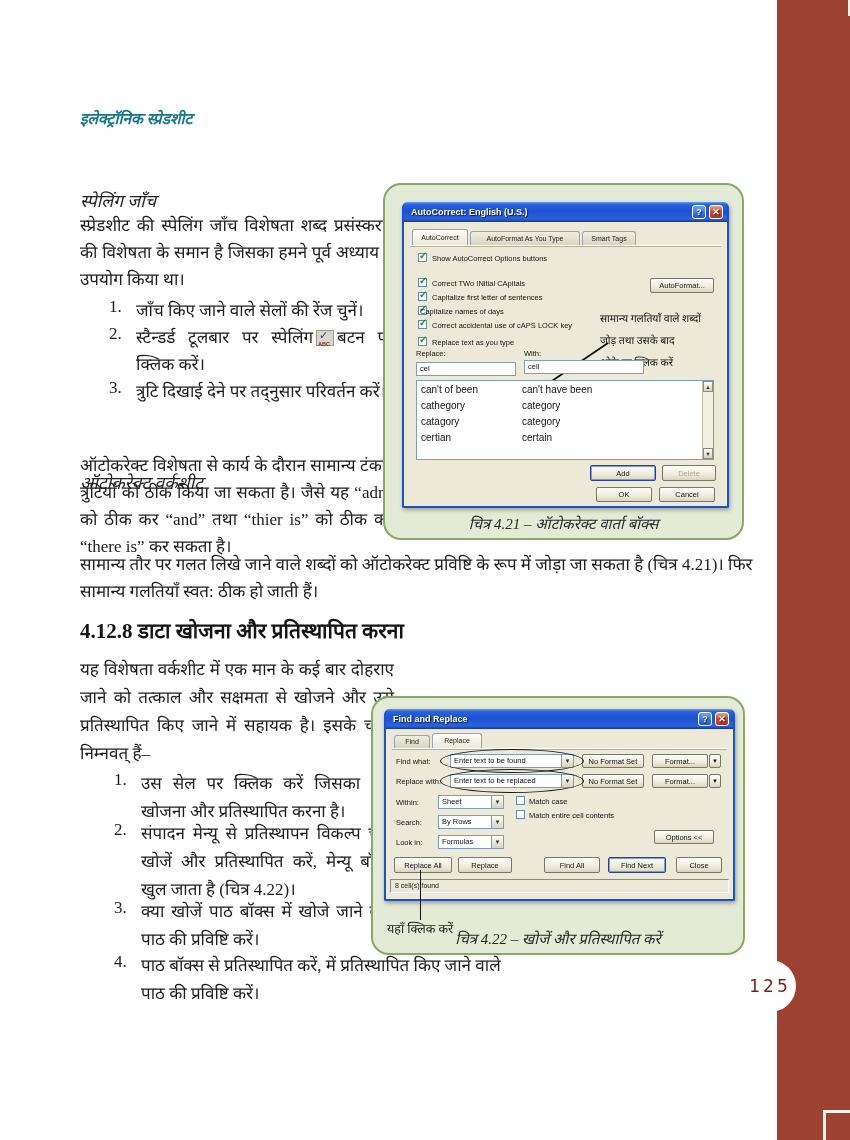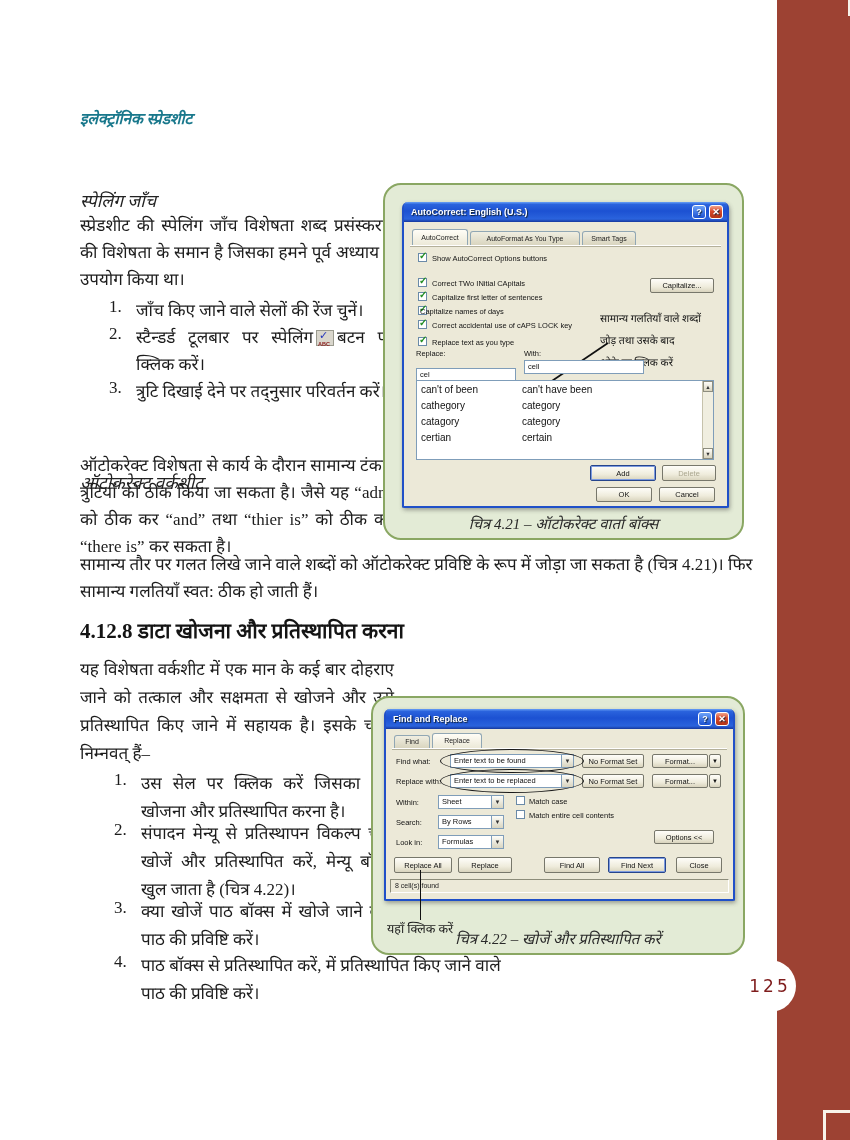--- a/index.html
+++ b/index.html
@@ -157,34 +157,34 @@
       <span class="xp-label" style="left:16px; top:105px;">Capitalize names of days</span>
       <span class="xp-cb" style="left:14px; top:118px;">
           <span class="ck">✓</span>
         </span>
       <span class="xp-label" style="left:28px; top:119px;">Correct accidental use of cAPS LOCK key</span>
       <span class="xp-cb" style="left:14px; top:135px;">
           <span class="ck">✓</span>
         </span>
       <span class="xp-label" style="left:28px; top:136px;">Replace text as you type</span>
 
-      <div class="xp-btn" style="left:246px; top:76px; width:64px; height:15px; line-height:14px;">Capitalize...</div>
+      <div class="xp-btn" style="left:246px; top:76px; width:64px; height:15px; line-height:14px;">AutoFormat...</div>
 
       <div class="note-hi" style="left:196px; top:106px;">
         <div>सामान्य गलतियाँ वाले शब्दों</div>
         <div>जोड़ तथा उसके बाद</div>
         <div>ओके पर क्लिक करें</div>
       </div>
       <svg class="abs" style="left:136px; top:138px; width:72px; height:50px;" viewBox="0 0 72 50">
         <line x1="3" y1="47" x2="68" y2="3" stroke="#111" stroke-width="1.7"></line>
       </svg>
 
       <span class="xp-label" style="left:12px; top:147px;">Replace:</span>
       <span class="xp-label" style="left:120px; top:147px;">With:</span>
-      <div class="xp-input" style="left:12px; top:166px; width:100px; height:14px;">cel</div>
+      <div class="xp-input" style="left:12px; top:160px; width:100px; height:14px;">cel</div>
       <div class="xp-input" style="left:120px; top:158px; width:120px; height:14px;">cell</div>
 
       <div class="listbox" style="left:12px; top:178px; width:298px; height:80px;">
         <span class="lrow" style="left:4px; top:3px;">can't of been</span>
         <span class="lrow" style="left:105px; top:3px;">can't have been</span>
         <span class="lrow" style="left:4px; top:19px;">cathegory</span>
         <span class="lrow" style="left:105px; top:19px;">category</span>
         <span class="lrow" style="left:4px; top:35px;">catagory</span>
         <span class="lrow" style="left:105px; top:35px;">category</span>
         <span class="lrow" style="left:4px; top:51px;">certian</span>

